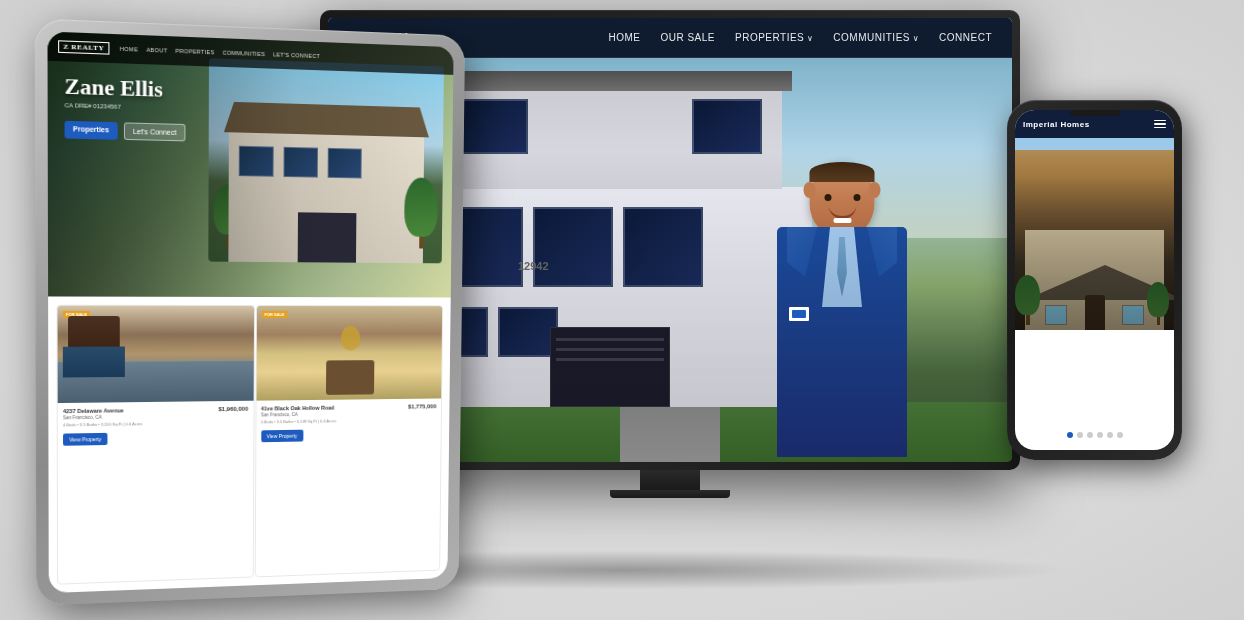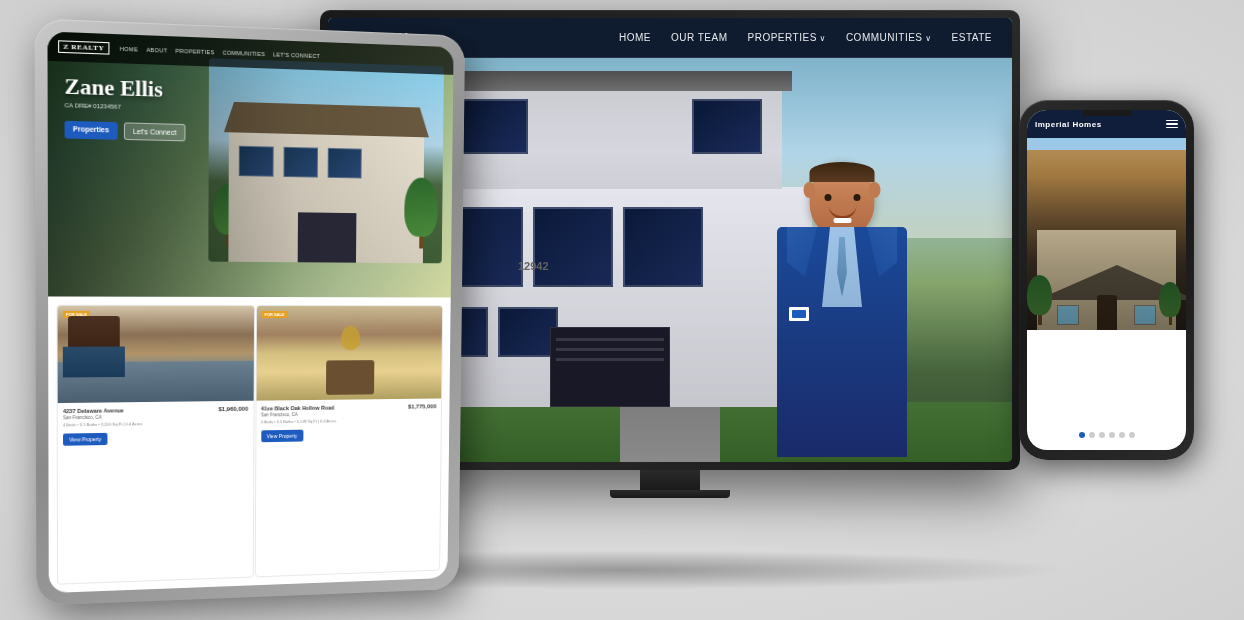--- a/index.html
+++ b/index.html
@@ -562,21 +562,21 @@
     .agent-badge-inner {
       width: 14px;
       height: 8px;
       background: #1e5bbf;
       border-radius: 1px;
     }
 
     
     .phone {
       position: absolute;
-      right: 50px;
+      right: 62px;
       top: 100px;
       width: 175px;
       height: 360px;
       z-index: 15;
     }
 
     .phone-outer {
       width: 175px;
       height: 360px;
       background: linear-gradient(145deg, #2a2a2a, #1a1a1a, #2a2a2a);
@@ -983,24 +983,24 @@
               </div>
             </div>
 
           </div>
         </div>
 
         <div class="monitor-nav">
           <div class="monitor-logo">REALTY</div>
           <div class="monitor-nav-links">
             <span class="monitor-nav-link">HOME</span>
-            <span class="monitor-nav-link">OUR TEAM</span>
+            <span class="monitor-nav-link">OUR SALE</span>
             <span class="monitor-nav-link has-dropdown">PROPERTIES</span>
             <span class="monitor-nav-link has-dropdown">COMMUNITIES</span>
-            <span class="monitor-nav-link">ESTATE</span>
+            <span class="monitor-nav-link">CONNECT</span>
           </div>
         </div>
 
       </div>
     </div>
     <div class="monitor-stand"></div>
     <div class="monitor-base"></div>
   </div>
 
   <div class="phone">

